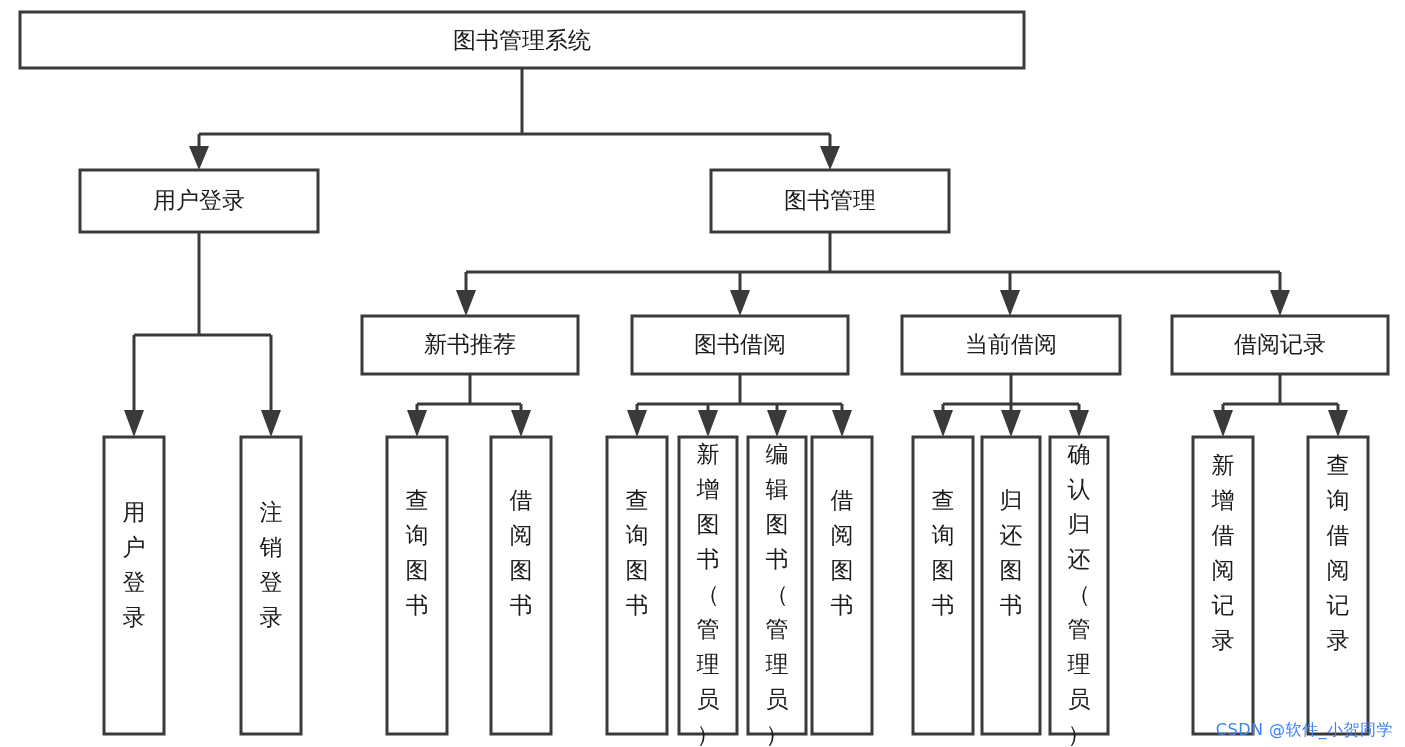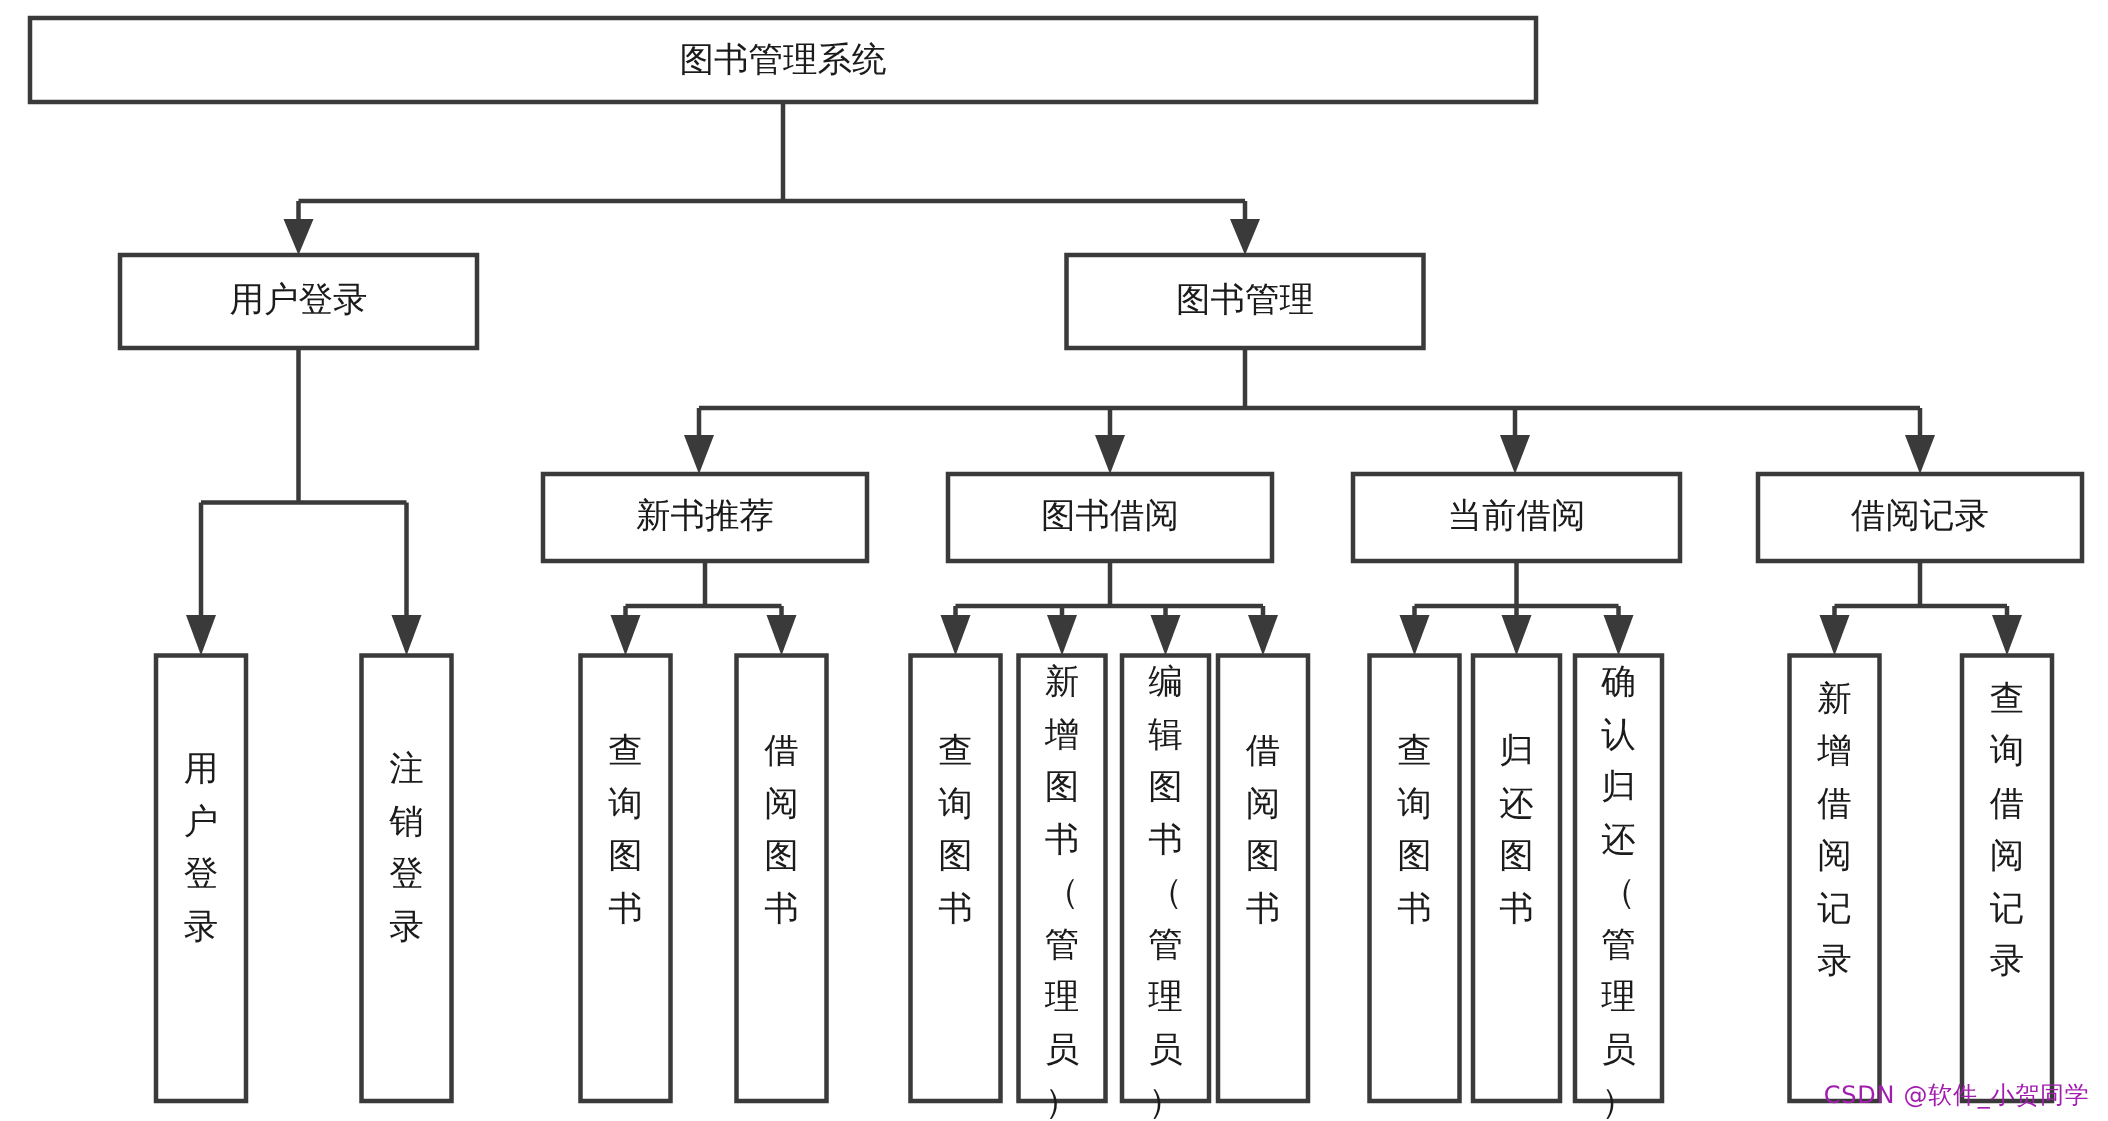--- a/index.html
+++ b/index.html
@@ -52,21 +52,21 @@
     font-size: 23px;
     fill: #1b1b1b;
     text-anchor: middle;
   }
   .watermark {
     position: absolute;
     right: 12px;
     bottom: 6px;
     font-family: "DejaVu Sans", "Liberation Sans", sans-serif;
     font-size: 16px;
-    color: #a21caf;
+    color: #3b82f6;
     letter-spacing: 0.5px;
     white-space: nowrap;
     user-select: none;
   }
 </style>
 </head>
 <body>
 
 <div id="diagram-root">
   <svg class="diagram-svg" viewBox="0 0 1405 747">

